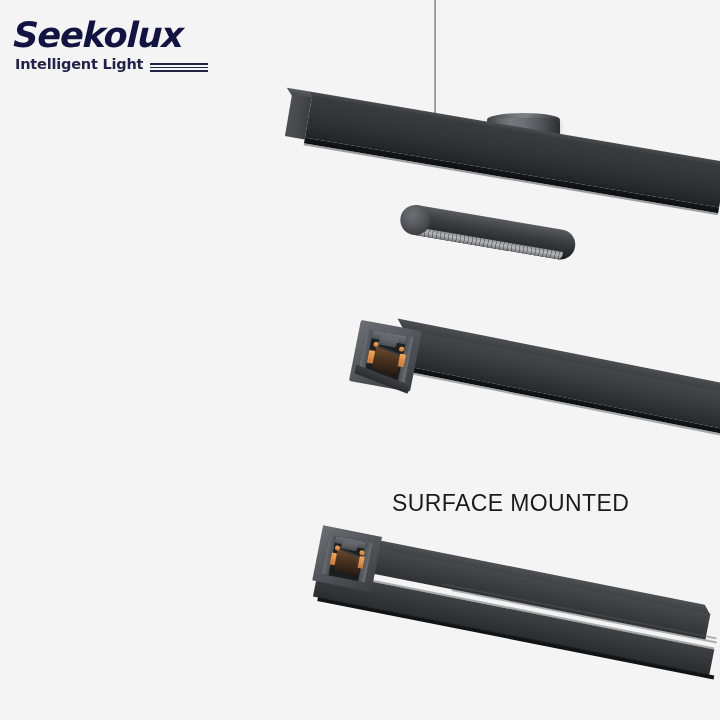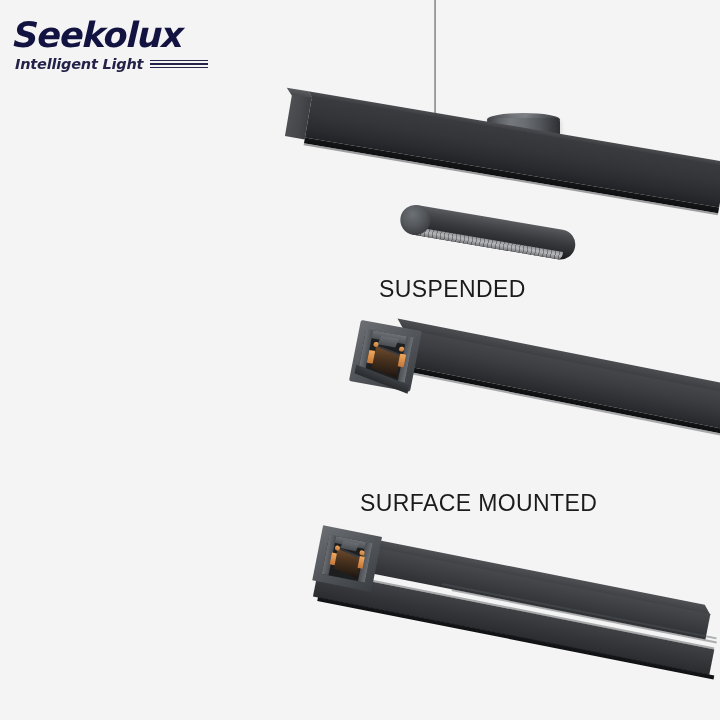--- a/index.html
+++ b/index.html
@@ -42,24 +42,23 @@
     white-space: nowrap;
     font-style: italic;
     transform: skewX(-2deg);
     transform-origin: left top;
   }
   .brand-tagline-row {
     position: absolute;
     left: 1px;
     top: 38px;
     display: flex;
-    align-items: center;
+    align-items: flex-end;
     gap: 7px;
     white-space: nowrap;
-    font-style: italic;
   }
   .brand-tagline {
     font-family: "DejaVu Sans", sans-serif;
     font-size: 14.5px;
     line-height: 16px;
     font-weight: 600;
     color: #232349;
     letter-spacing: -0.2px;
   }
   .brand-rule {
@@ -84,21 +83,21 @@
   .caption {
     position: absolute;
     font-family: "Liberation Sans", sans-serif;
     font-size: 23px;
     line-height: 26px;
     color: #1b1b1b;
     letter-spacing: 0.4px;
     white-space: nowrap;
   }
   .caption.suspended { left: 379px; top: 276px; }
-  .caption.surface   { left: 360px; top: 490px; text-align: right; }
+  .caption.surface   { left: 392px; top: 490px; text-align: right; }
   .caption.recessed  { left: 379px; top: 658px; }
 
   
   .figure { position: absolute; }
 
   
   #fig-suspended {
     left: 290px; top: 0px;
     width: 430px; height: 270px;
   }
@@ -540,21 +539,20 @@
       <div class="track-bottom-line"></div>
     </div>
 
     <div class="lamp-head">
       <div class="lamp-body"></div>
       <div class="lamp-lens"></div>
       <div class="lamp-cap"></div>
     </div>
   </div>
 
-  <div class="caption suspended">SUSPENDED</div>
 
   <div class="figure" id="fig-surface">
 
     <div class="sm-bar">
       <div class="sm-top"></div>
       <div class="sm-face"></div>
       <div class="sm-underline"></div>
       <div class="sm-underline2"></div>
     </div>
 

